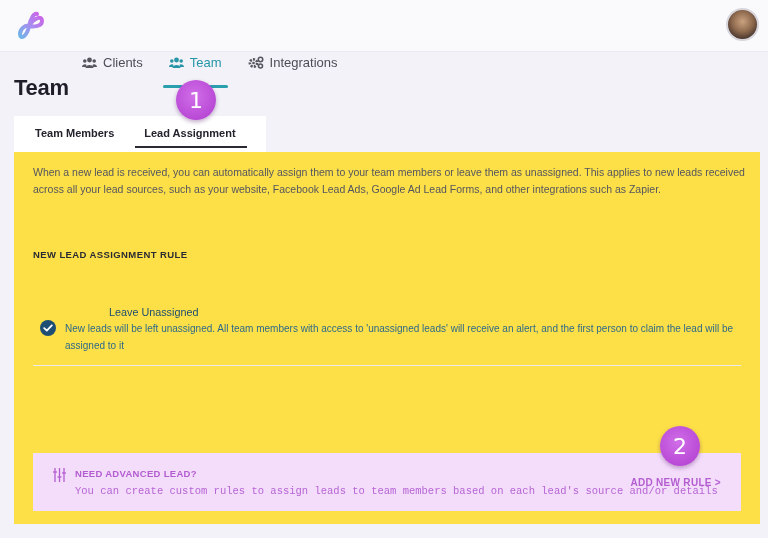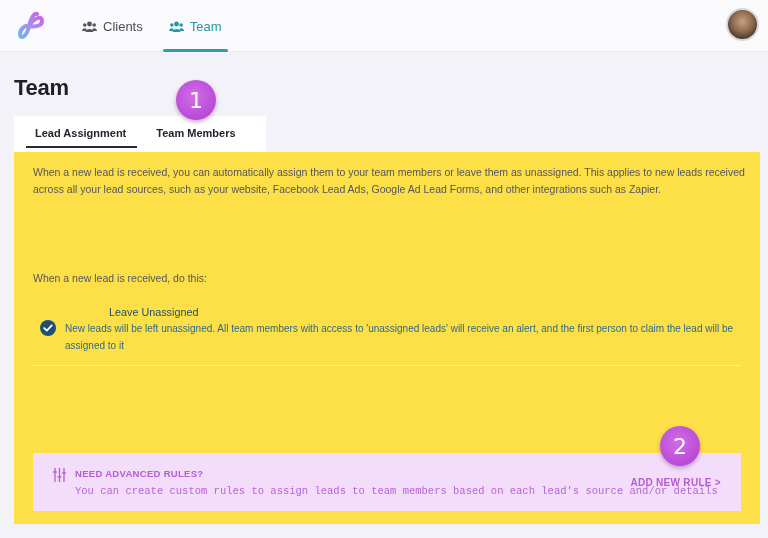--- a/index.html
+++ b/index.html
@@ -14,21 +14,21 @@
   .topbar {
     position: absolute; left: 0; top: 0; width: 768px; height: 52px;
     background: #fafafc;
     border-bottom: 1px solid #ebeaf2;
   }
   .logo { position: absolute; left: 12px; top: 9px; width: 34px; height: 34px; }
   .nav { position: absolute; left: 78px; top: 0; height: 52px; display: flex; }
   .nav-item {
     display: flex; align-items: center; height: 52px;
     padding: 12px 4px; margin-right: 18px;
-    font-size: 13px; color: #4d4d58; position: relative; cursor: pointer;
+    font-size: 13px; color: #4d4d58; position: relative; cursor: pointer; margin-top: 36px;
   }
   .nav-item .ico { margin-right: 6px; display: inline-flex; align-items: center; }
   .nav-item.active { color: #2696a6; }
   .nav-item.active::after {
     content: ""; position: absolute; left: -2px; right: -2px; bottom: 0;
     height: 3px; background: #2aa0ae; border-radius: 2px;
   }
   .avatar {
     position: absolute; left: 726px; top: 8px; width: 33px; height: 33px;
     border-radius: 50%;
@@ -149,36 +149,47 @@
             <circle cx="7.5" cy="3" r="2.4" fill="#2696a6"></circle>
             <circle cx="2.8" cy="4" r="1.8" fill="#2696a6"></circle>
             <circle cx="12.2" cy="4" r="1.8" fill="#2696a6"></circle>
             <path d="M3.5 11 C3.5 7, 11.5 7, 11.5 11Z" fill="#2696a6"></path>
             <path d="M0 10 C0 7, 4 6.5, 4.5 8 L4 10Z" fill="#2696a6"></path>
             <path d="M15 10 C15 7, 11 6.5, 10.5 8 L11 10Z" fill="#2696a6"></path>
           </svg>
       </span>
       <span>Team</span>
     </div>
+    <div class="nav-item">
+      <span class="ico">
+        <svg width="16" height="13" viewBox="0 0 16 13">
+            <circle cx="5.5" cy="7" r="3.6" fill="none" stroke="#55555f" stroke-width="2.6" stroke-dasharray="2 1.2"></circle>
+            <circle cx="5.5" cy="7" r="1.3" fill="#55555f"></circle>
+            <circle cx="12.5" cy="3.5" r="2.2" fill="none" stroke="#55555f" stroke-width="1.6"></circle>
+            <circle cx="12.5" cy="10" r="2" fill="none" stroke="#55555f" stroke-width="1.6"></circle>
+          </svg>
+      </span>
+      <span>Integrations</span>
+    </div>
   </div>
   <div class="avatar"></div>
 </div>
 
 <h1 class="page-title">Team</h1>
 
 <div class="tabs">
+  <div class="tab">Team Members</div>
   <div class="tab active">Lead Assignment</div>
-  <div class="tab">Team Members</div>
 </div>
 
 <div class="badge" style="left:176px; top:80px;">1</div>
 
 <div class="panel">
   <p class="intro">When a new lead is received, you can automatically assign them to your team members or leave them as unassigned. This applies to new leads received across all your lead sources, such as your website, Facebook Lead Ads, Google Ad Lead Forms, and other integrations such as Zapier.</p>
-  <div class="sub-label">When a new lead is received, do this:</div>
+  <div class="section-label">NEW LEAD ASSIGNMENT RULE</div>
 
   <div class="option opt1" style="top:154px; height:50px;">
     <span class="radio checked" style="top:14px;">
       <svg width="10" height="8" viewBox="0 0 10 8">
           <path d="M1.2 4.2 L3.8 6.6 L8.8 1.4" fill="none" stroke="#ffffff" stroke-width="1.8" stroke-linecap="round" stroke-linejoin="round"></path>
         </svg>
     </span>
     <span class="title">Leave Unassigned</span>
     <span class="desc">New leads will be left unassigned. All team members with access to 'unassigned leads' will receive an alert, and the first person to claim the lead will be assigned to it</span>
   </div>
@@ -192,19 +203,19 @@
         <g stroke="#b35dd0" stroke-width="1.3">
           <line x1="2" y1="0" x2="2" y2="14"></line>
             <line x1="6.5" y1="0" x2="6.5" y2="14"></line>
             <line x1="11" y1="0" x2="11" y2="14"></line>
           <line x1="0" y1="4" x2="4" y2="4"></line>
             <line x1="4.5" y1="9" x2="8.5" y2="9"></line>
             <line x1="9" y1="5" x2="13" y2="5"></line>
         </g>
       </svg>
     </span>
-    <div class="adv-title">NEED ADVANCED RULES?</div>
+    <div class="adv-title">NEED ADVANCED LEAD?</div>
     <div class="adv-desc">You can create custom rules to assign leads to team members based on each lead's source and/or details</div>
     <a class="add-rule">ADD NEW RULE &gt;</a>
   </div>
 </div>
 
 <div class="badge" style="left:660px; top:426px;">2</div>
 
 </body></html>

